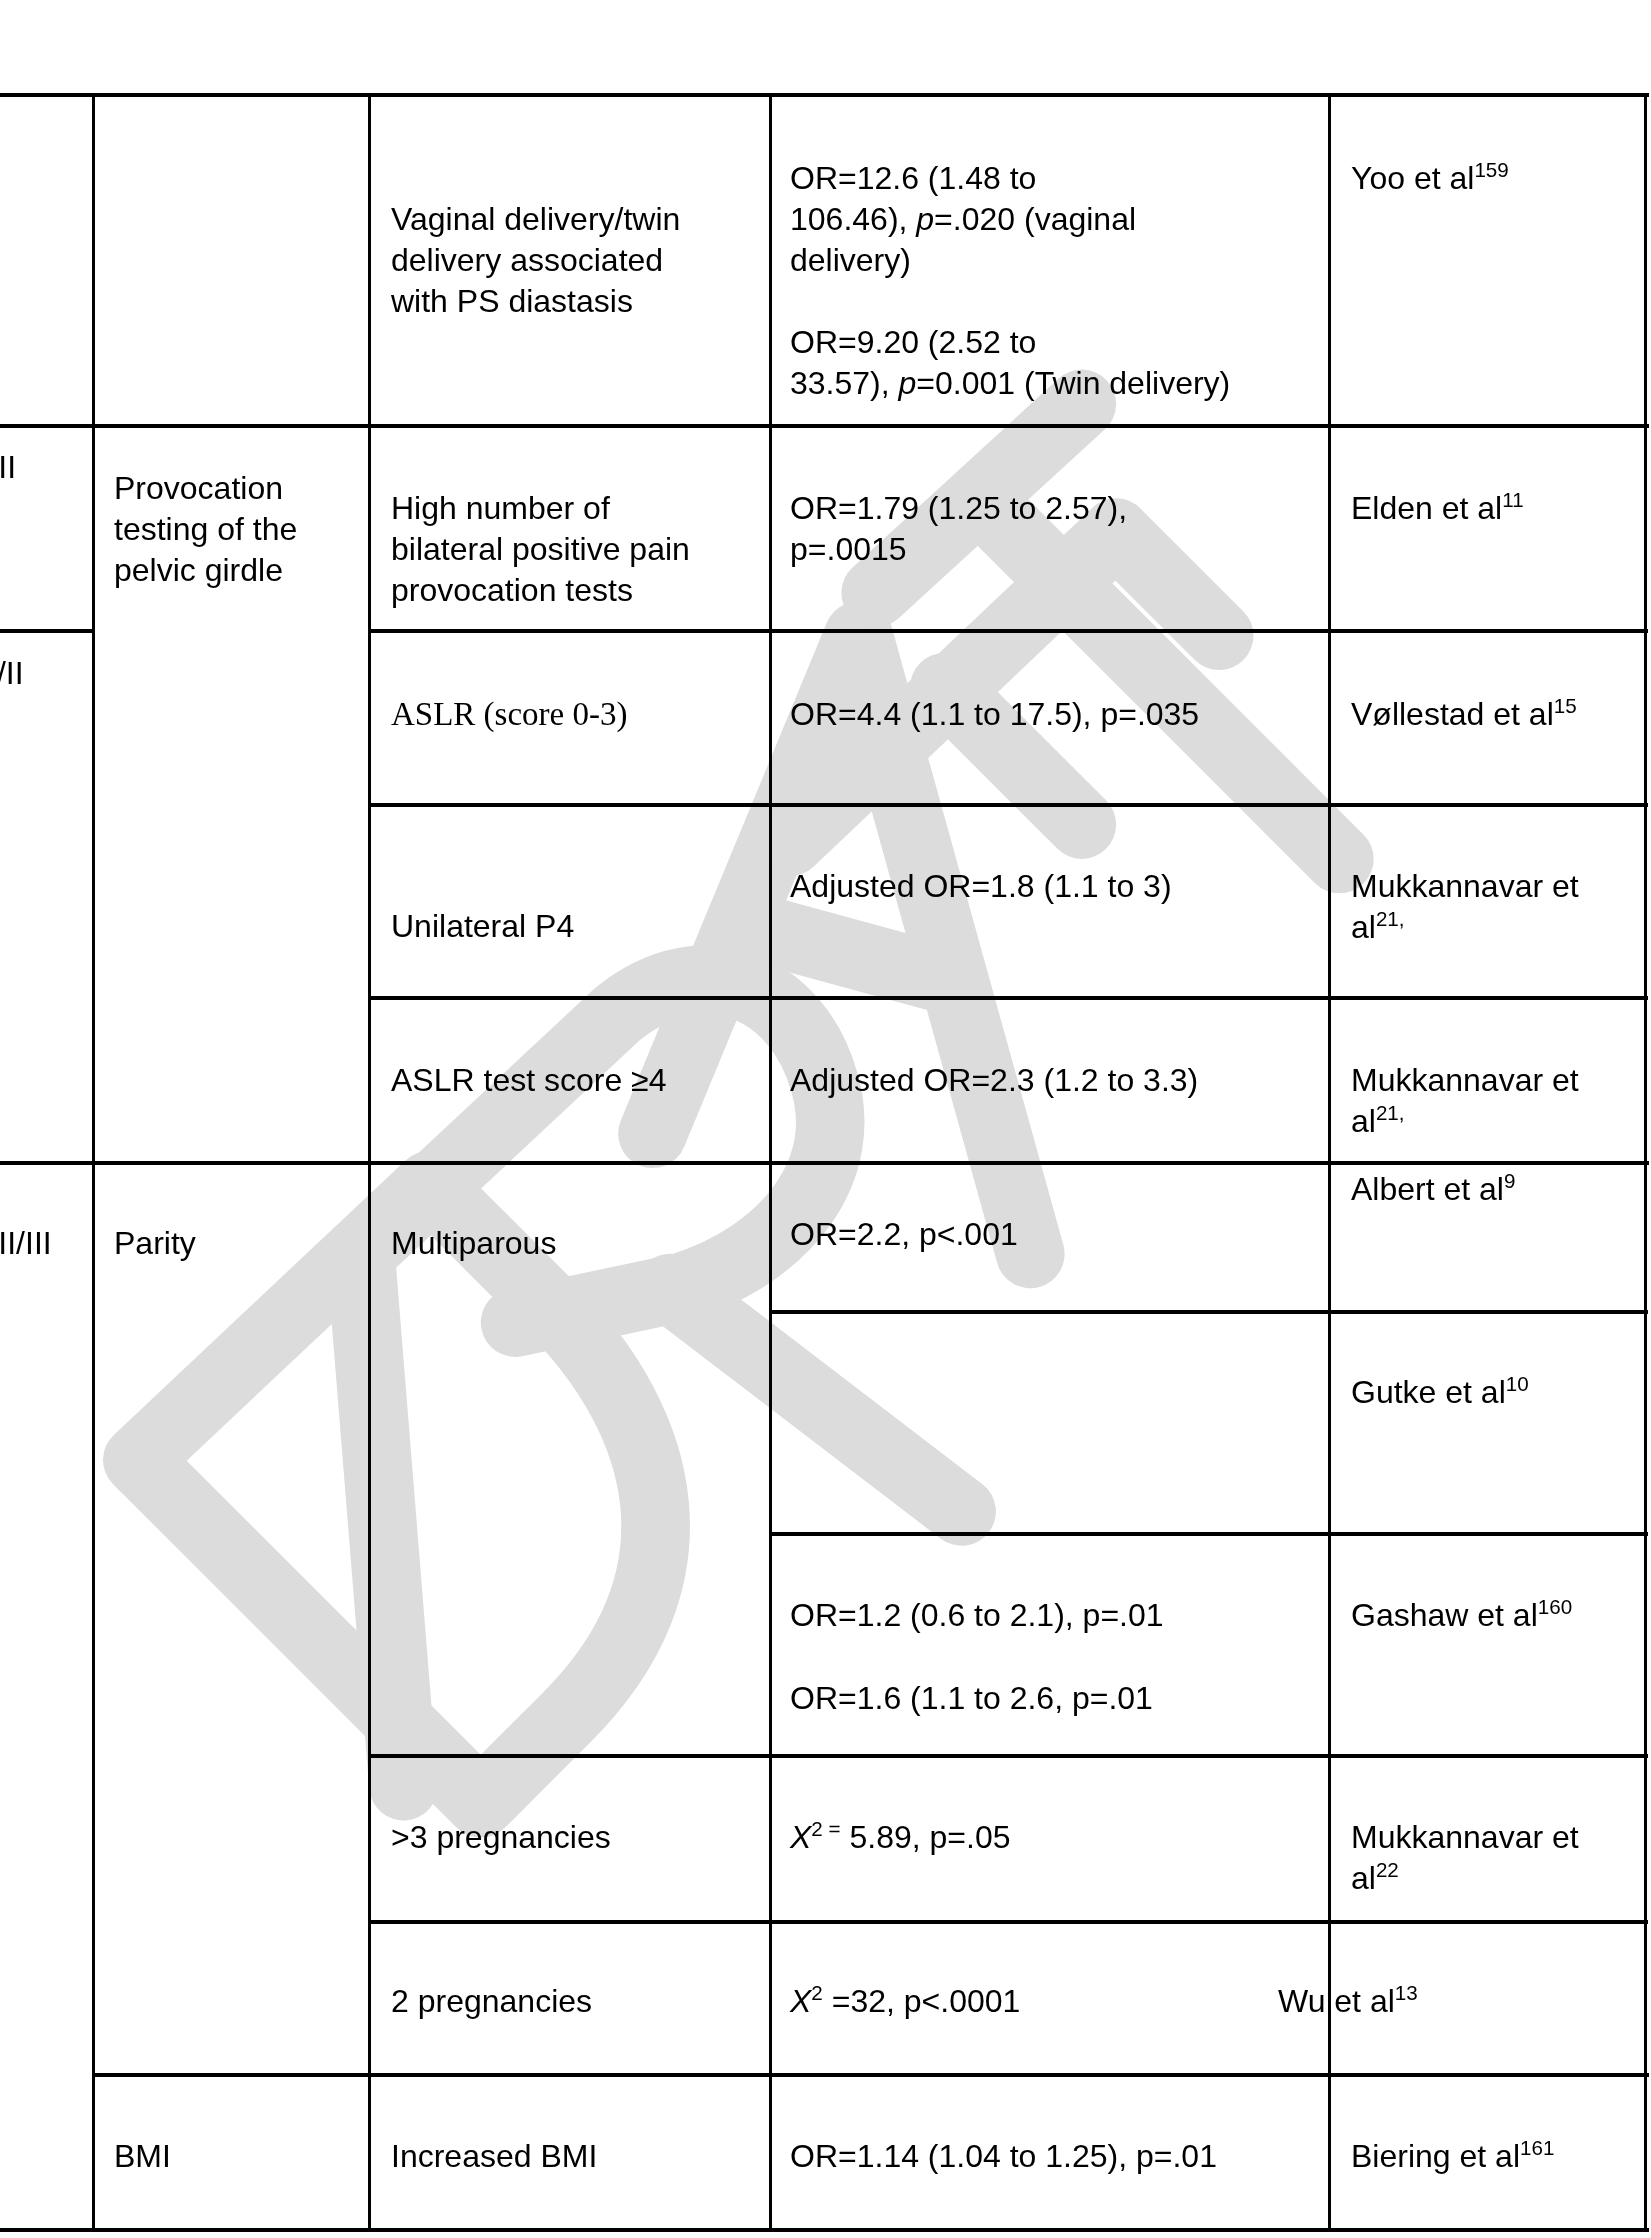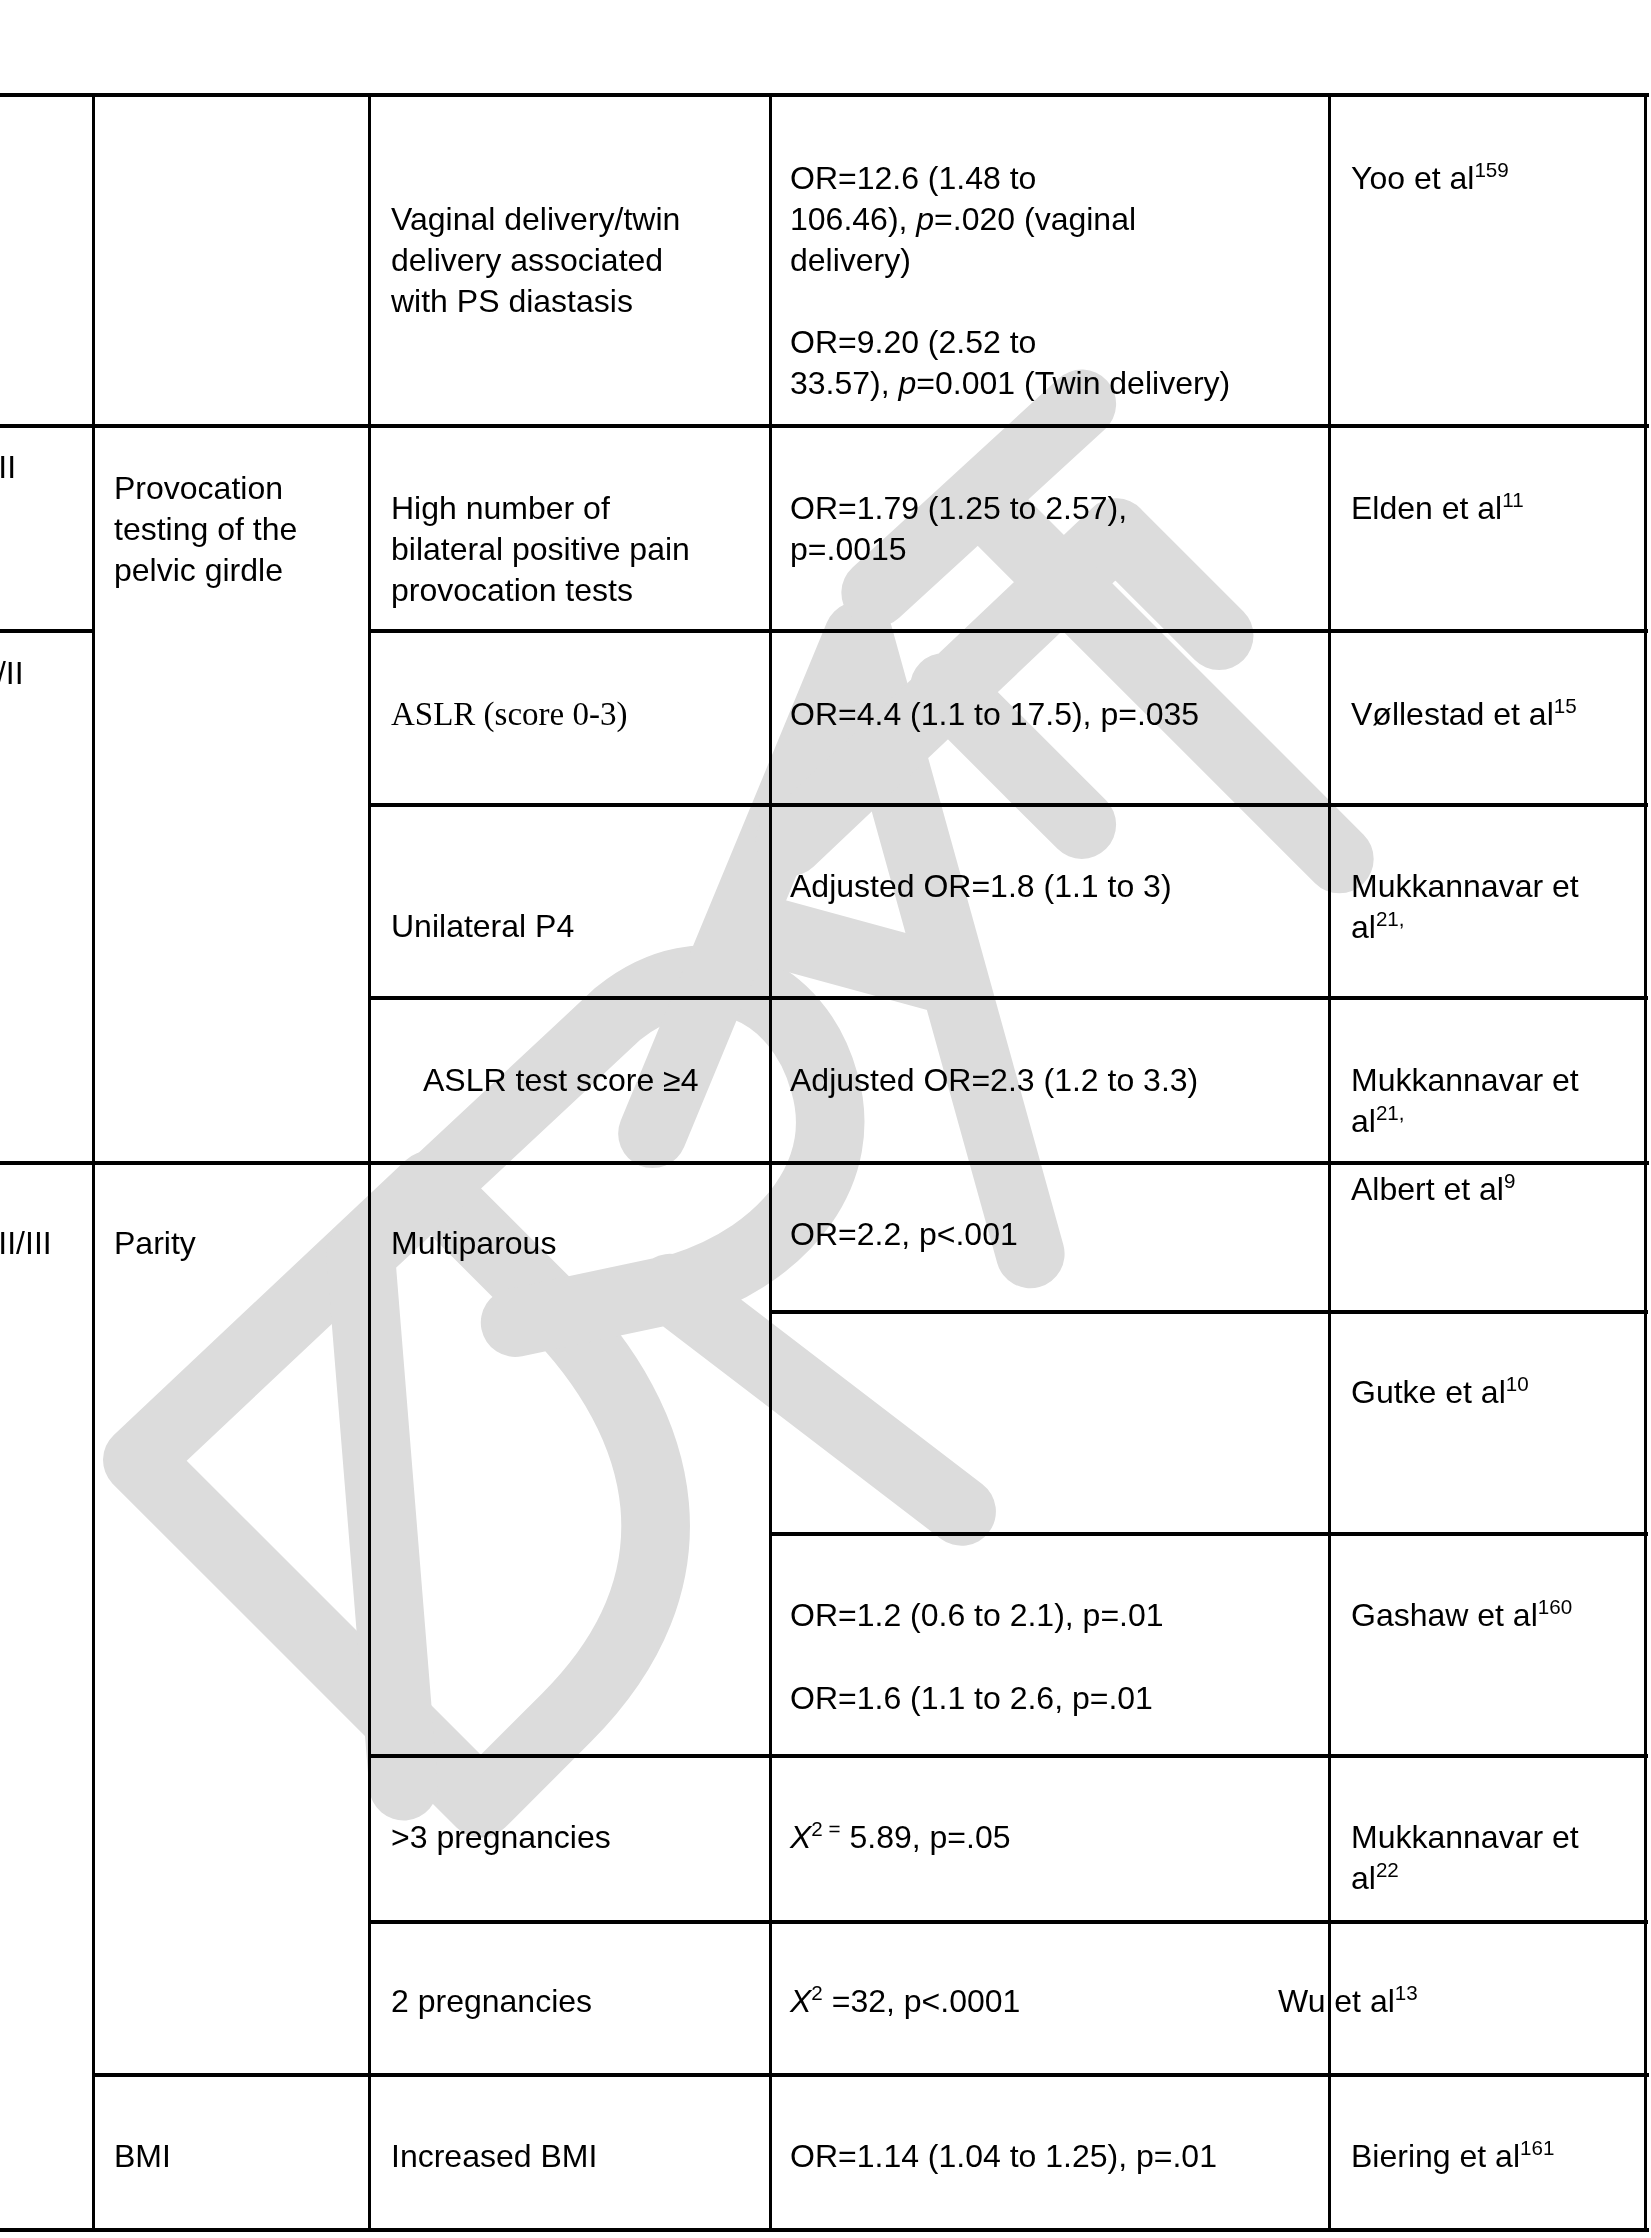--- a/index.html
+++ b/index.html
@@ -109,21 +109,21 @@
     <span>Unilateral P4</span>
   </div>
   <div class="cell" style="left:790px;top:866px;">
     <span>Adjusted OR=1.8 (1.1 to 3)</span>
   </div>
   <div class="cell" style="left:1351px;top:866px;">
     <div>Mukkannavar et</div>
     <div><span>al</span><sup>21,</sup></div>
   </div>
 
-  <div class="cell" style="left:391px;top:1060px;margin-left:32px;">
+  <div class="cell" style="left:391px;top:1060px;">
     <span>ASLR test score ≥4</span>
   </div>
   <div class="cell" style="left:790px;top:1060px;">
     <span>Adjusted OR=2.3 (1.2 to 3.3)</span>
   </div>
   <div class="cell" style="left:1351px;top:1060px;">
     <div>Mukkannavar et</div>
     <div><span>al</span><sup>21,</sup></div>
   </div>
 

